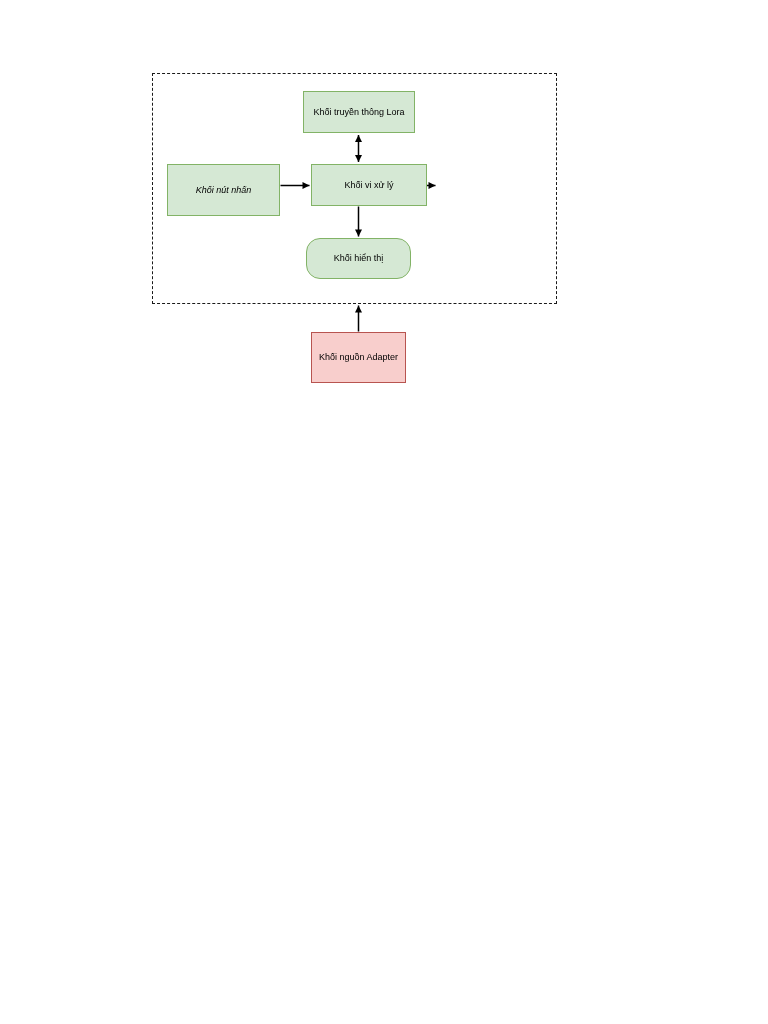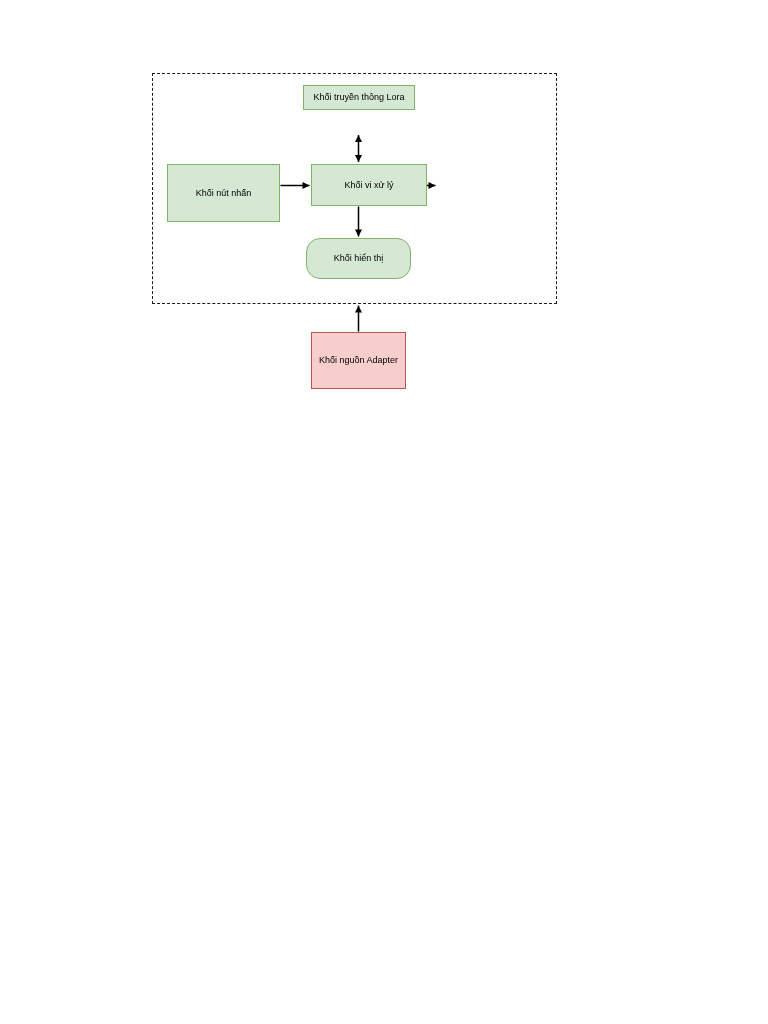--- a/index.html
+++ b/index.html
@@ -38,26 +38,26 @@
     padding: 2px;
   }
   .block.green {
     background: #d5e8d4;
     border: 1px solid #82b366;
   }
   .block.red {
     background: #f8cecc;
     border: 1px solid #b85450;
   }
-  #block-lora    { left: 303px; top:  85px; width: 112px; height: 25px; }
-  #block-button  { left: 167px; top: 164px; width: 113px; height: 58px; }
+  #block-lora    { left: 303px; top:  91px; width: 112px; height: 42px; }
+  #block-button  { left: 167px; top: 164px; width: 113px; height: 52px; font-style: italic; }
   #block-mcu     { left: 311px; top: 164px; width:  116px; height: 42px; }
   #block-alert   { left: 437px; top: 164px; width: 104px; height: 42px; }
   #block-display { left: 306px; top: 238px; width: 105px; height: 41px; border-radius: 14px; }
-  #block-power   { left: 311px; top: 332px; width:  95px; height: 57px; }
+  #block-power   { left: 311px; top: 332px; width:  95px; height: 51px; }
   .connector-layer {
     position: absolute;
     left: 0;
     top: 0;
     width: 768px;
     height: 1024px;
     pointer-events: none;
   }
 </style>
 </head>

